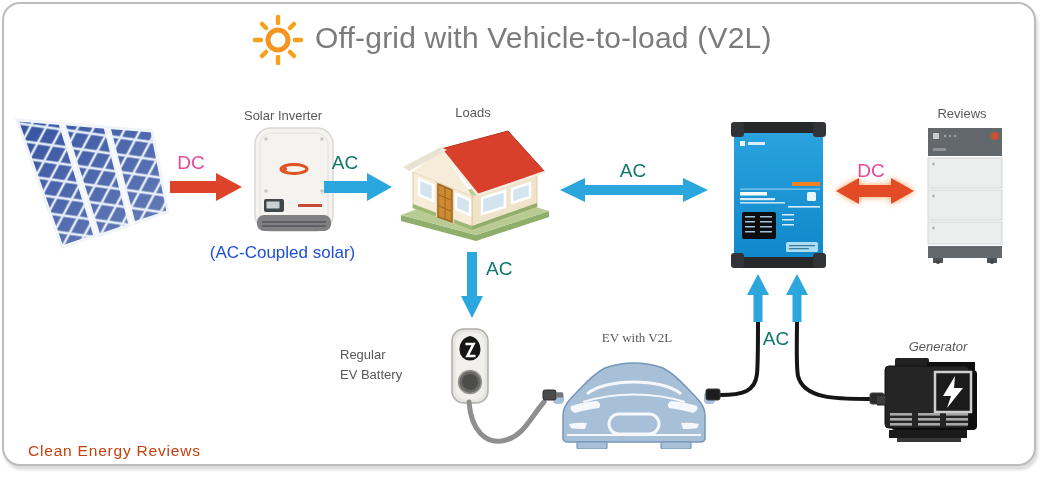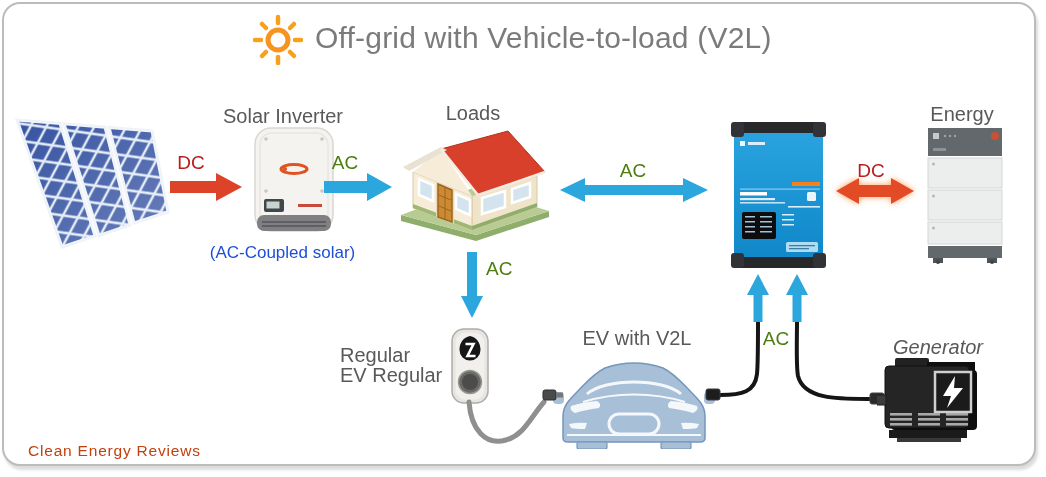--- a/index.html
+++ b/index.html
@@ -1,25 +1,25 @@
 <!DOCTYPE html>
 <html><head>
 <meta charset="utf-8">
 <style>
   html,body{margin:0;padding:0;background:#ffffff;}
   #page{position:relative;width:1046px;height:477px;background:#ffffff;overflow:hidden;
         font-family:"Liberation Sans", sans-serif;}
   #frame{position:absolute;left:2px;top:2px;width:1030px;height:460px;border:2px solid #bcbcbc;
          border-radius:18px;box-shadow:2px 4px 3px rgba(0,0,0,0.14);background:#ffffff;}
   .abs{position:absolute;}
-  .lbl{position:absolute;font-size:20px;color:#595959;text-align:center;line-height:20px;}
+  .lbl{position:absolute;font-size:13px;color:#595959;text-align:center;line-height:20px;}
   .lbl.muted{color:#1d4ed8;font-size:17px;}
   .flow{position:absolute;font-size:19px;text-align:center;line-height:22px;}
-  .flow.dc{color:#b91c1c;}
-  .flow.ac{color:#4d7c0f;}
+  .flow.dc{color:#ec4899;}
+  .flow.ac{color:#0f766e;}
   .title{position:absolute;left:315px;top:21px;font-size:30px;color:#7b7b7b;letter-spacing:.2px;}
   .watermark{position:absolute;left:28px;top:442px;font-size:15.5px;color:#c2410c;letter-spacing:.8px;}
   svg{display:block;}
 </style>
 </head>
 <body>
 
 <div id="page">
   <div id="frame"></div>
 
@@ -157,21 +157,21 @@
     <rect x="59" y="126" width="20" height="1.3" fill="#3d7fa3"></rect>
   </svg>
 
   <div class="flow dc" style="left:848px;top:160px;width:46px;">DC</div>
   <svg class="abs" style="left:836px;top:176px;filter:drop-shadow(0 0 3px #ff9b57);" width="78" height="30" viewBox="0 0 78 30">
     <polygon points="0,15 23,2 23,28" fill="#e34a26"></polygon>
     <rect x="22" y="9" width="34" height="12" fill="#e34a26"></rect>
     <polygon points="78,15 55,2 55,28" fill="#e34a26"></polygon>
   </svg>
 
-  <div class="lbl" style="left:912px;top:104px;width:100px;">Energy</div>
+  <div class="lbl" style="left:912px;top:104px;width:100px;">Reviews</div>
   <svg class="abs" style="left:920px;top:128px;" width="90" height="136" viewBox="0 0 90 136">
     <rect x="8" y="0" width="74" height="28" fill="#63686c"></rect>
     <rect x="13" y="5" width="6" height="6" fill="#d9dadb" opacity="0.85"></rect>
     <circle cx="25" cy="8" r="1.2" fill="#9fa3a6"></circle>
       <circle cx="30" cy="8" r="1.2" fill="#9fa3a6"></circle>
     <circle cx="35" cy="8" r="1.2" fill="#9fa3a6"></circle>
     <circle cx="75" cy="8" r="4" fill="#d4502c" opacity="0.9"></circle>
     <rect x="13" y="20" width="13" height="3" fill="#8e9296"></rect>
     <rect x="8" y="30" width="74" height="30" fill="#eceded" stroke="#d3d5d7"></rect>
     <rect x="8" y="62" width="74" height="30" fill="#eceded" stroke="#d3d5d7"></rect>
@@ -187,32 +187,32 @@
   </svg>
 
   <svg class="abs" style="left:461px;top:252px;" width="22" height="66" viewBox="0 0 22 66">
     <rect x="6" y="0" width="10" height="45" fill="#2ba7de"></rect>
     <polygon points="0,44 22,44 11,66" fill="#2ba7de"></polygon>
   </svg>
   <div class="flow ac" style="left:486px;top:258px;width:36px;text-align:left;">AC</div>
 
   <div class="lbl" style="left:340px;top:345px;width:104px;text-align:left;">
     <div>Regular</div>
-    <div>EV Regular</div>
+    <div>EV Battery</div>
   </div>
   <svg class="abs" style="left:450px;top:327px;" width="40" height="80" viewBox="0 0 40 80">
     <rect x="2" y="2" width="36" height="74" rx="12" fill="#e6e5e1" stroke="#adaca7" stroke-width="1.5"></rect>
     <rect x="5.5" y="5.5" width="29" height="67" rx="10" fill="#f1f0ed"></rect>
     <path d="M20,9 C27,10.5 30.5,16 30.5,23 A10.5,10.5 0 1 1 9.5,23 C9.5,15.5 13.5,10.5 20,9 Z" fill="#161616"></path>
     <path d="M15.5,17 L23.5,17 L17.5,29 L25.5,29" stroke="#ffffff" stroke-width="2.6" fill="none"></path>
     <circle cx="20" cy="55" r="11.5" fill="#6a6a68" stroke="#99988f" stroke-width="1.5"></circle>
     <circle cx="20" cy="55" r="8" fill="#4c4c4a"></circle>
   </svg>
 
-  <div class="lbl" style="left:577px;top:328px;width:120px;">EV with V2L</div>
+  <div class="lbl" style="left:577px;top:328px;width:120px;font-family:Liberation Serif, serif;">EV with V2L</div>
   <svg class="abs" style="left:553px;top:354px;" width="162" height="95" viewBox="0 0 162 95">
     <rect x="0" y="38" width="11" height="12" rx="4" fill="#a8bfd8"></rect>
     <rect x="151" y="38" width="11" height="12" rx="4" fill="#a8bfd8"></rect>
     <path d="M10,84 L10,62 C10,52 16,46 24,38 C32,30 40,20 52,14 Q81,4 110,14 C122,20 130,30 138,38 C146,46 152,52 152,62 L152,84 Q152,88 147,88 L15,88 Q10,88 10,84 Z" fill="#a8bfd8" stroke="#7496ba" stroke-width="1.5"></path>
     <path d="M34,40 C52,24 110,24 128,40" stroke="#f5f8fb" stroke-width="3" fill="none"></path>
     <path d="M30,48 C62,38 100,38 132,48" stroke="#f5f8fb" stroke-width="2" fill="none"></path>
     <path d="M18,52 Q30,48 44,47 Q49,50 46,54 Q32,56 22,59 Q16,56 18,52 Z" fill="#f5f8fb"></path>
     <path d="M144,52 Q132,48 118,47 Q113,50 116,54 Q130,56 140,59 Q146,56 144,52 Z" fill="#f5f8fb"></path>
     <rect x="56" y="60" width="50" height="20" rx="10" fill="none" stroke="#f5f8fb" stroke-width="3"></rect>
     <path d="M16,70 Q26,68 34,69 L32,75 Q22,75 18,74 Z" fill="#f5f8fb"></path>

